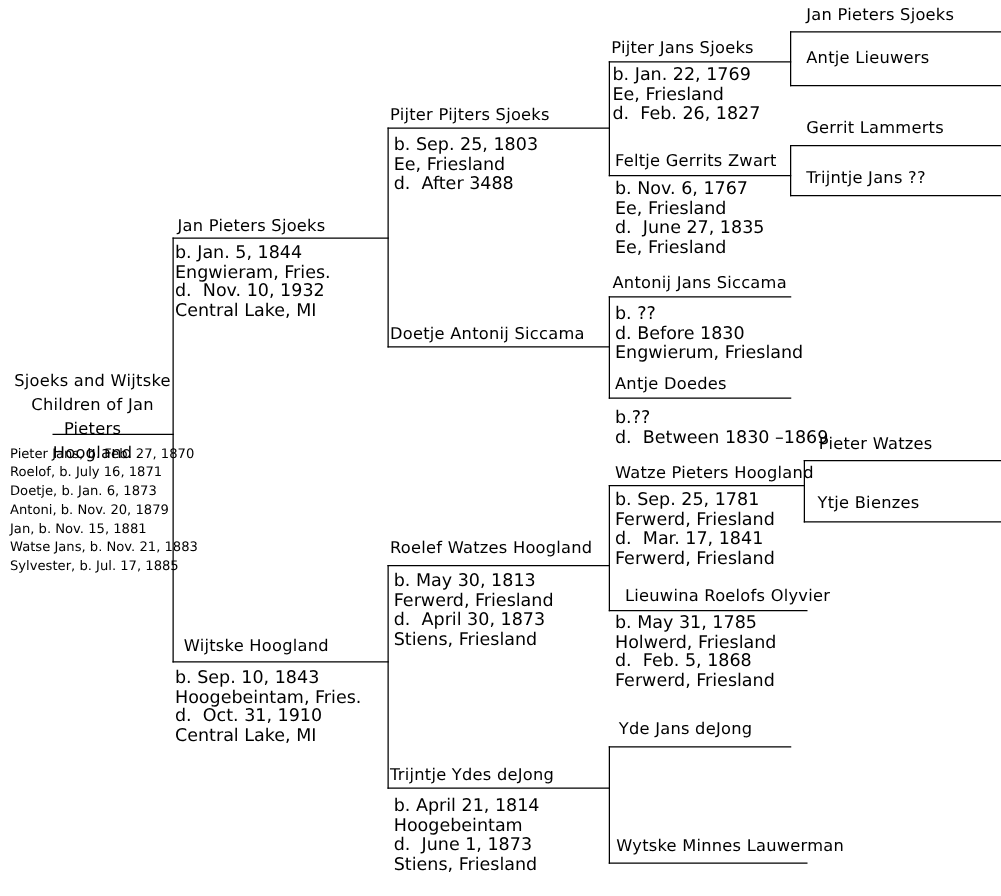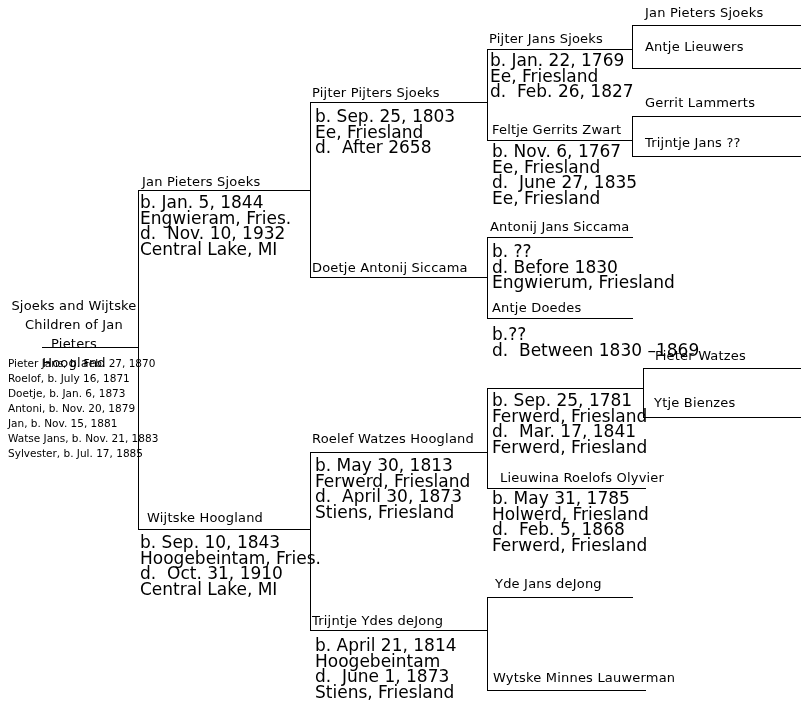--- a/index.html
+++ b/index.html
@@ -3,21 +3,21 @@
 <meta charset="utf-8">
 <style>
   html,body{margin:0;padding:0;background:#fff;}
   #canvas{
     position:relative;width:801px;height:717px;background:#ffffff;
     font-family:"DejaVu Sans", sans-serif;color:#000;overflow:hidden;
   }
   .hline{position:absolute;height:1px;background:#000;}
   .vline{position:absolute;width:1px;background:#000;}
   .pname{position:absolute;font-size:13px;white-space:nowrap;letter-spacing:.2px;}
-  .pdet{position:absolute;font-size:17px;line-height:15.5px;}
+  .pdet{position:absolute;font-size:14px;line-height:15.5px;}
   .det-line{white-space:pre;}
   #root-title{
     position:absolute;left:0;top:296px;width:148px;text-align:center;
     font-size:13px;line-height:19px;letter-spacing:.2px;
   }
   #children-list{
     position:absolute;left:8px;top:356px;font-size:10.5px;line-height:15px;
   }
   #children-list div{white-space:pre;}
 </style>
@@ -87,21 +87,21 @@
     <div class="det-line">b. Sep. 10, 1843</div>
     <div class="det-line">Hoogebeintam, Fries.</div>
     <div class="det-line">d.  Oct. 31, 1910</div>
     <div class="det-line">Central Lake, MI</div>
   </div>
 
   <div class="pname" style="left:312px;top:85px">Pijter Pijters Sjoeks</div>
   <div class="pdet" style="left:315px;top:109px">
     <div class="det-line">b. Sep. 25, 1803</div>
     <div class="det-line">Ee, Friesland</div>
-    <div class="det-line">d.  After 2658</div>
+    <div class="det-line">d.  After 3488</div>
   </div>
 
   <div class="pname" style="left:312px;top:260px">Doetje Antonij Siccama</div>
 
   <div class="pname" style="left:312px;top:431px">Roelef Watzes Hoogland</div>
   <div class="pdet" style="left:315px;top:458px">
     <div class="det-line">b. May 30, 1813</div>
     <div class="det-line">Ferwerd, Friesland</div>
     <div class="det-line">d.  April 30, 1873</div>
     <div class="det-line">Stiens, Friesland</div>
@@ -136,20 +136,21 @@
     <div class="det-line">d. Before 1830</div>
     <div class="det-line">Engwierum, Friesland</div>
   </div>
 
   <div class="pname" style="left:492px;top:300px">Antje Doedes</div>
   <div class="pdet" style="left:492px;top:327px">
     <div class="det-line">b.??</div>
     <div class="det-line">d.  Between 1830 –1869</div>
   </div>
 
+  <div class="pname" style="left:492px;top:371px">Watze Pieters Hoogland</div>
   <div class="pdet" style="left:492px;top:393px">
     <div class="det-line">b. Sep. 25, 1781</div>
     <div class="det-line">Ferwerd, Friesland</div>
     <div class="det-line">d.  Mar. 17, 1841</div>
     <div class="det-line">Ferwerd, Friesland</div>
   </div>
 
   <div class="pname" style="left:500px;top:470px">Lieuwina Roelofs Olyvier</div>
   <div class="pdet" style="left:492px;top:491px">
     <div class="det-line">b. May 31, 1785</div>

